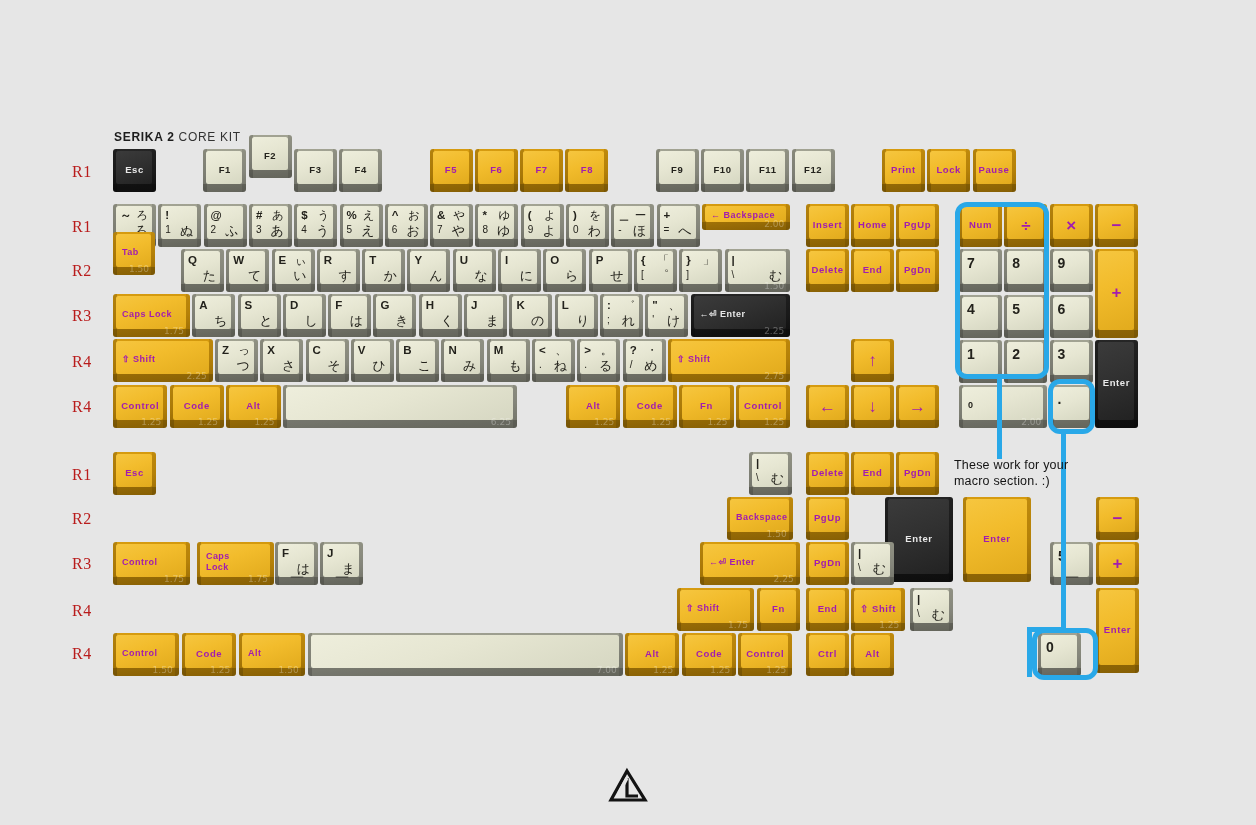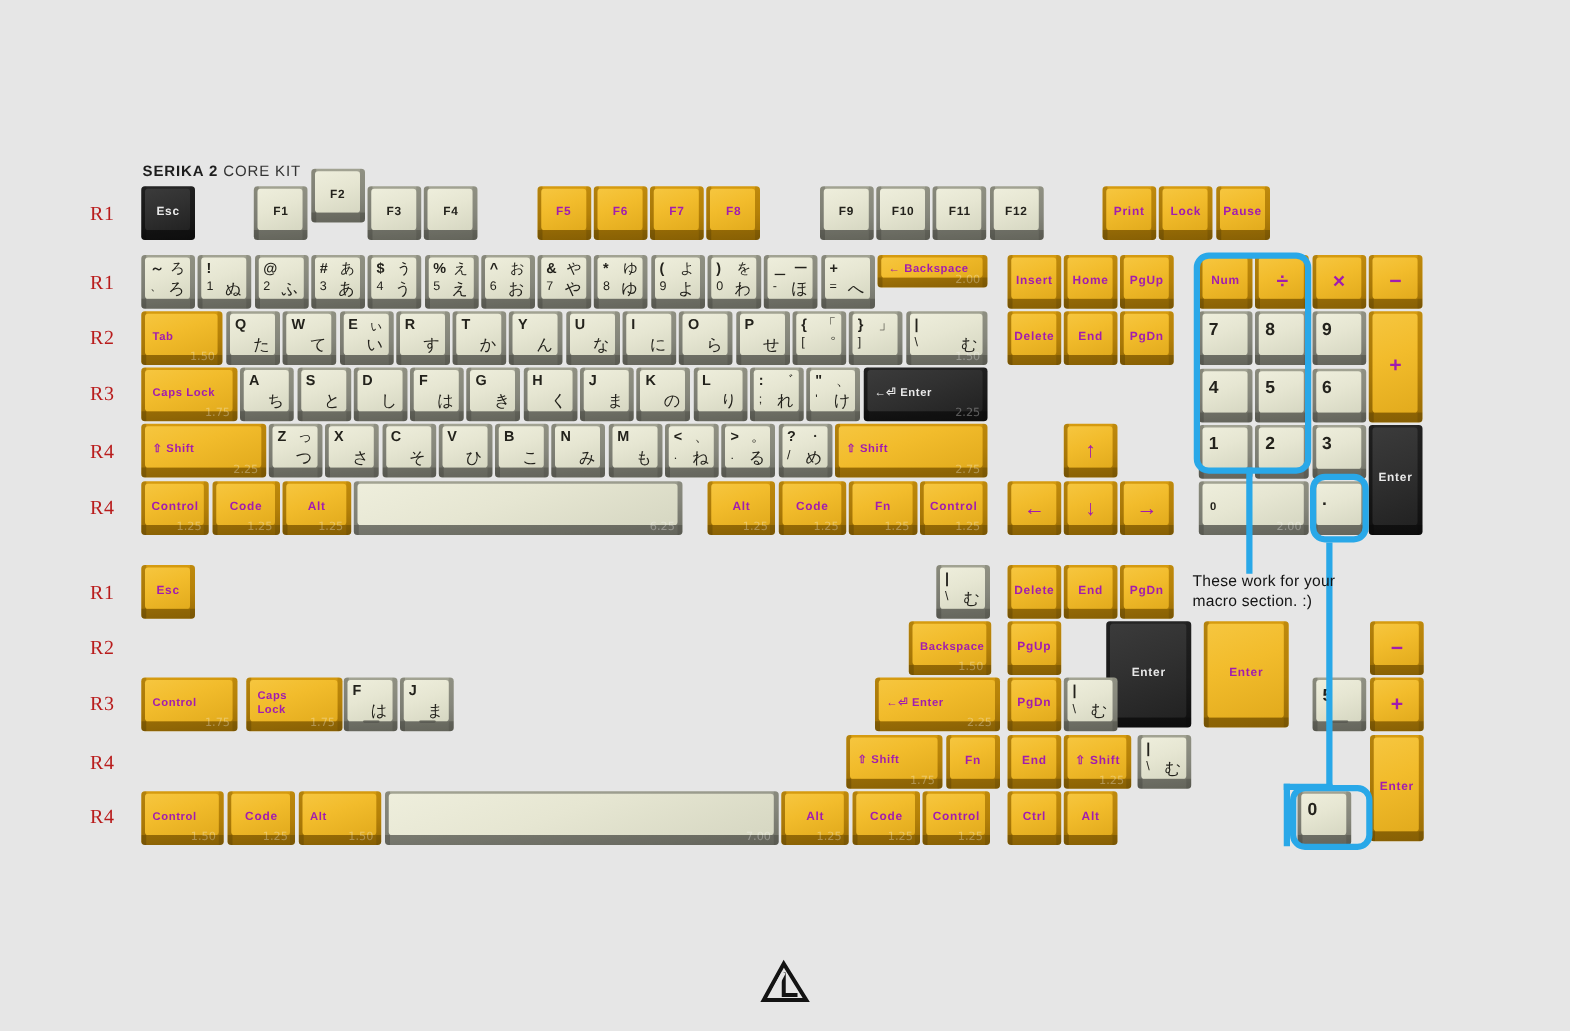--- a/index.html
+++ b/index.html
@@ -487,21 +487,21 @@
           <div class="bevelL"></div>
           <div class="bevelR"></div>
           <div class="skirt"></div>
         </div>
         <div class="top"></div>
         <div class="legend">
           <div class="sl ml">← Backspace</div>
         </div>
         <div class="unit">2.00</div>
       </div>
-      <div class="key k-yellow" style="left: 113px; top: 249px; width: 65px; height: 43px; padding-left: 40px;">
+      <div class="key k-yellow" style="left: 113px; top: 232px; width: 42px; height: 43px; padding-left: 40px;">
         <div class="body">
           <div class="bevelL"></div>
           <div class="bevelR"></div>
           <div class="skirt"></div>
         </div>
         <div class="top"></div>
         <div class="legend">
           <div class="sl ml">Tab</div>
         </div>
         <div class="unit">1.50</div>
@@ -1009,21 +1009,21 @@
           <div class="bevelL"></div>
           <div class="bevelR"></div>
           <div class="skirt"></div>
         </div>
         <div class="top"></div>
         <div class="legend">
           <div class="sl ctr">Alt</div>
         </div>
         <div class="unit">1.25</div>
       </div>
-      <div class="key k-cream" style="left: 282.875px; top: 385px; width: 263px; height: 43px;">
+      <div class="key k-cream" style="left: 282.875px; top: 385px; width: 234px; height: 43px;">
         <div class="body">
           <div class="bevelL"></div>
           <div class="bevelR"></div>
           <div class="skirt"></div>
         </div>
         <div class="top"></div>
         <div class="legend"></div>
         <div class="unit">6.25</div>
       </div>
       <div class="key k-yellow" style="left: 566px; top: 385px; width: 54.325px; height: 43px;">

